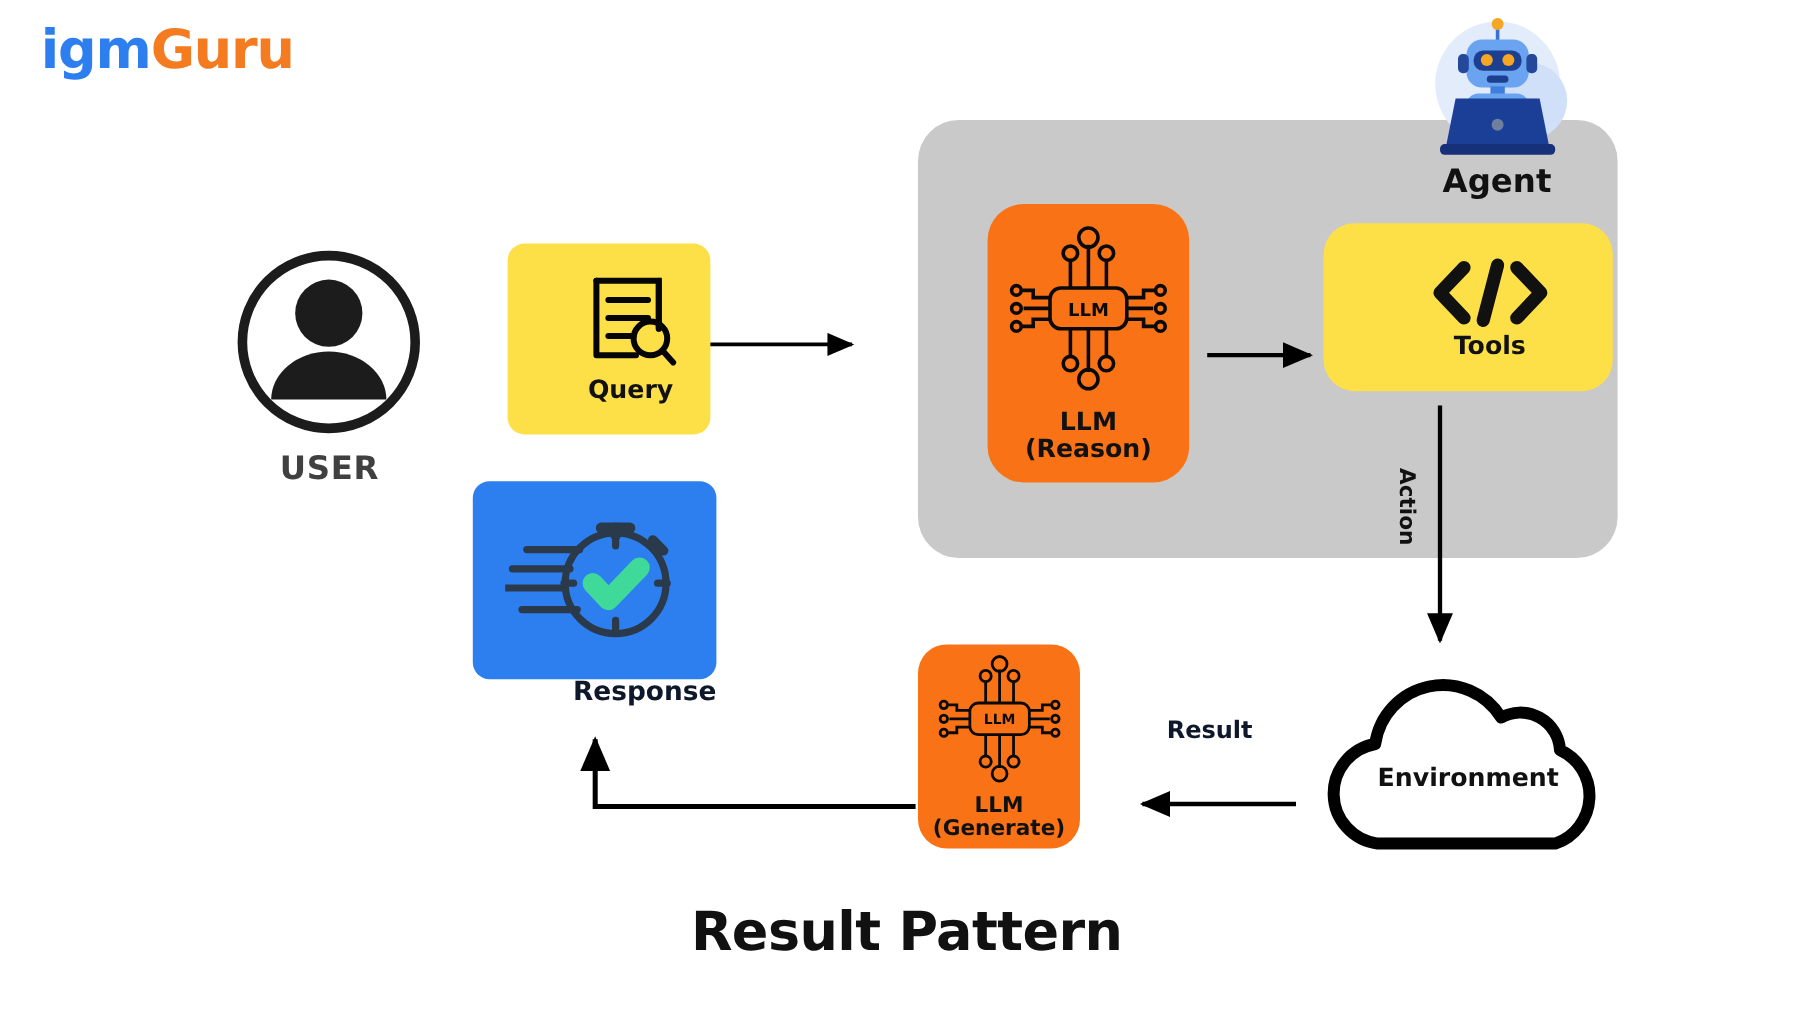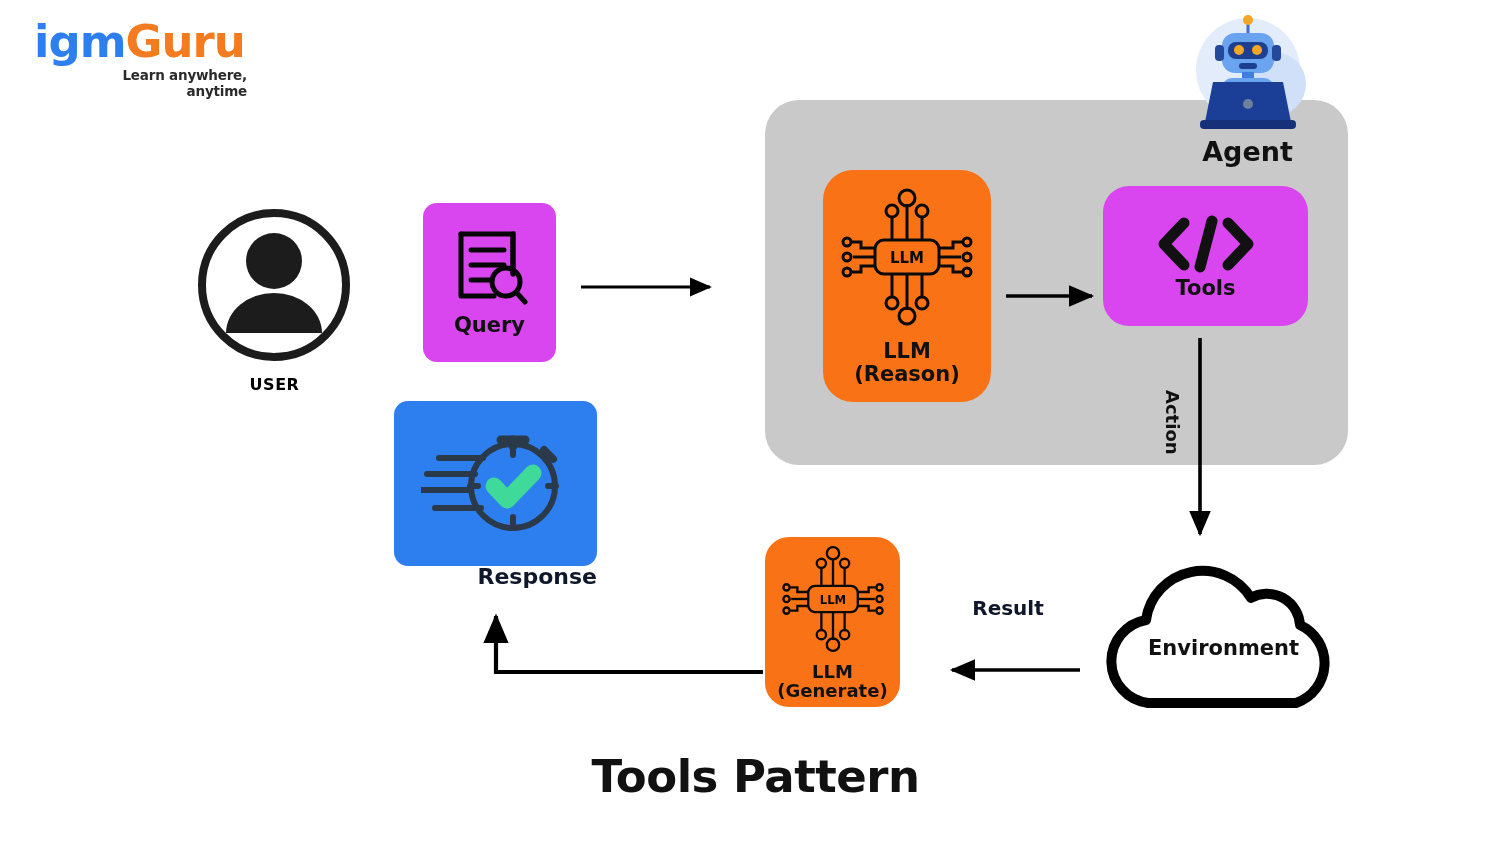--- a/index.html
+++ b/index.html
@@ -28,21 +28,21 @@
 
   
   #agent-container{
     position:absolute;left:765px;top:100px;width:583px;height:365px;
     background:#c9c9c9;border-radius:34px;
   }
 
   
   .card{position:absolute;display:flex;flex-direction:column;
         align-items:center;justify-content:center;}
-  .card-blue{background:#d946ef;}
+  .card-blue{background:#fde047;padding-left:36px;}
   .card-green{background:#f97316;}
   .card-label{
     font-family:"DejaVu Sans",sans-serif;
     font-weight:bold;color:#111;text-align:center;line-height:1.08;
   }
 
   
   #query-card{left:423px;top:203px;width:133px;height:159px;border-radius:14px;}
   #query-card .card-label{font-size:21px;margin-top:6px;text-align:center;}
   
@@ -58,21 +58,21 @@
   #response-card{left:394px;top:401px;width:203px;height:165px;border-radius:14px;background:#2d7ff0;}
   #response-label{
     position:absolute;left:394px;top:564px;width:203px;text-align:right;
     font-family:"DejaVu Sans",sans-serif;font-size:22px;font-weight:bold;color:#0f172a;
   }
 
   
   #user-block{position:absolute;left:197px;top:207px;width:155px;height:200px;}
   #user-label{
     position:absolute;left:197px;top:375px;width:155px;text-align:center;
-    font-family:"DejaVu Sans",sans-serif;font-size:16px;font-weight:bold;color:#000000;
+    font-family:"DejaVu Sans",sans-serif;font-size:27px;font-weight:bold;color:#404040;
     letter-spacing:0.5px;
   }
 
   
   #agent-art{position:absolute;left:1186px;top:12px;width:124px;height:125px;}
   #agent-label{
     position:absolute;left:1160px;top:136px;width:175px;text-align:center;
     font-family:"DejaVu Sans",sans-serif;font-size:27px;font-weight:bold;color:#111;
   }
 
@@ -104,21 +104,20 @@
     letter-spacing:-0.5px;
   }
 </style>
 </head>
 <body>
 
 <div class="stage">
 
   <div id="logo">
     <div class="wordmark"><span class="wm-a">igm</span><span class="wm-b">Guru</span></div>
-    <div class="tagline">Learn anywhere, anytime</div>
   </div>
 
   <div id="agent-container"></div>
 
   <svg id="connectors" viewBox="0 0 1511 850">
     <defs>
       <marker id="ah" markerWidth="8" markerHeight="8" refX="6.4" refY="3" orient="auto" markerUnits="strokeWidth">
         <path d="M0,0 L7,3 L0,6 z" fill="#000"></path>
       </marker>
     </defs>
@@ -302,15 +301,15 @@
         <line x1="18" y1="30" x2="62" y2="30"></line>
         <line x1="6" y1="46" x2="54" y2="46"></line>
         <line x1="0" y1="62" x2="50" y2="62"></line>
         <line x1="14" y1="80" x2="60" y2="80"></line>
       </g>
       <path d="M73 58 l13 14 l26 -27" fill="none" stroke="#3fd99a" stroke-width="17" stroke-linecap="round" stroke-linejoin="round"></path>
     </svg>
   </div>
   <div id="response-label">Response</div>
 
-  <div id="diagram-title">Tools Pattern</div>
+  <div id="diagram-title">Result Pattern</div>
 
 </div>
 
 </body></html>

